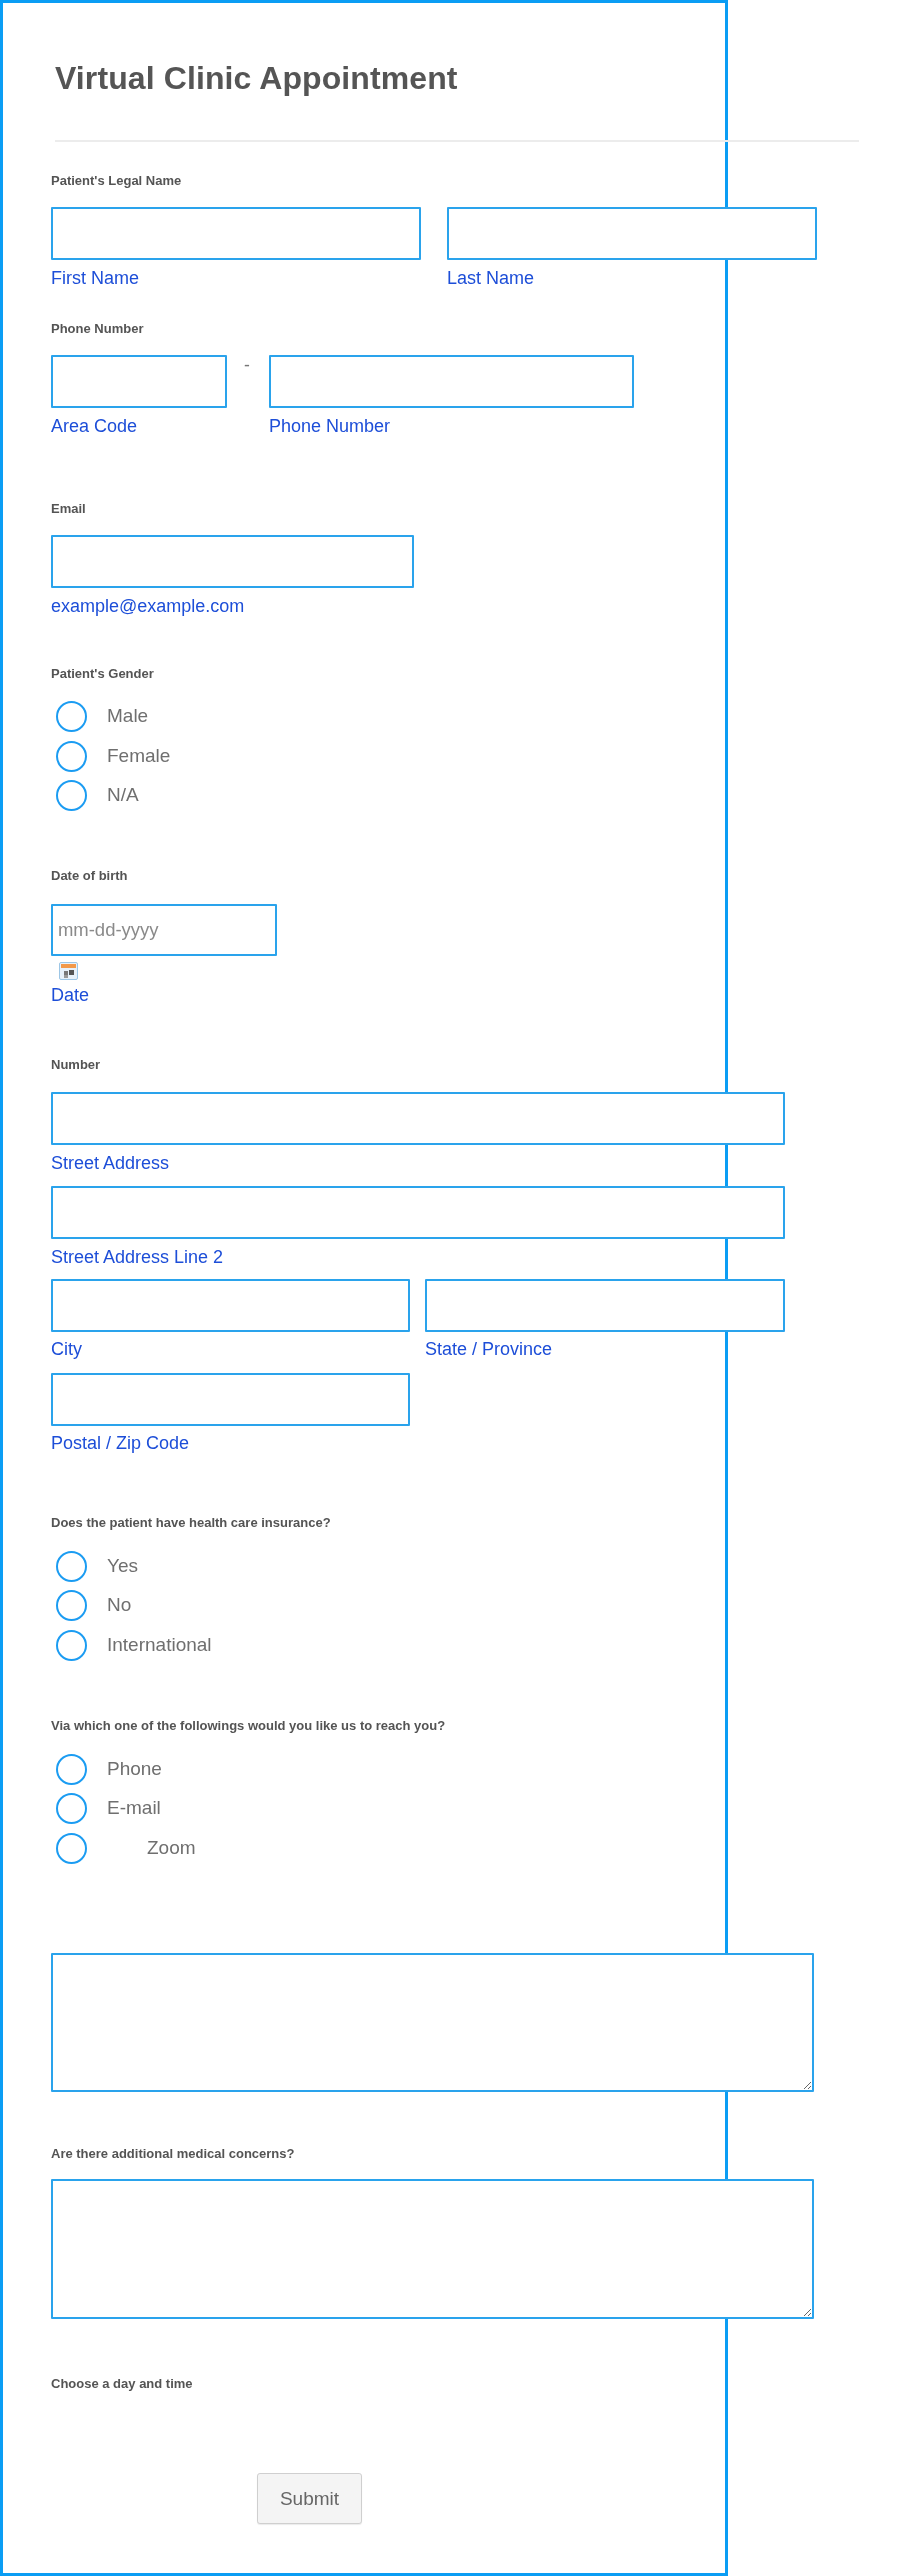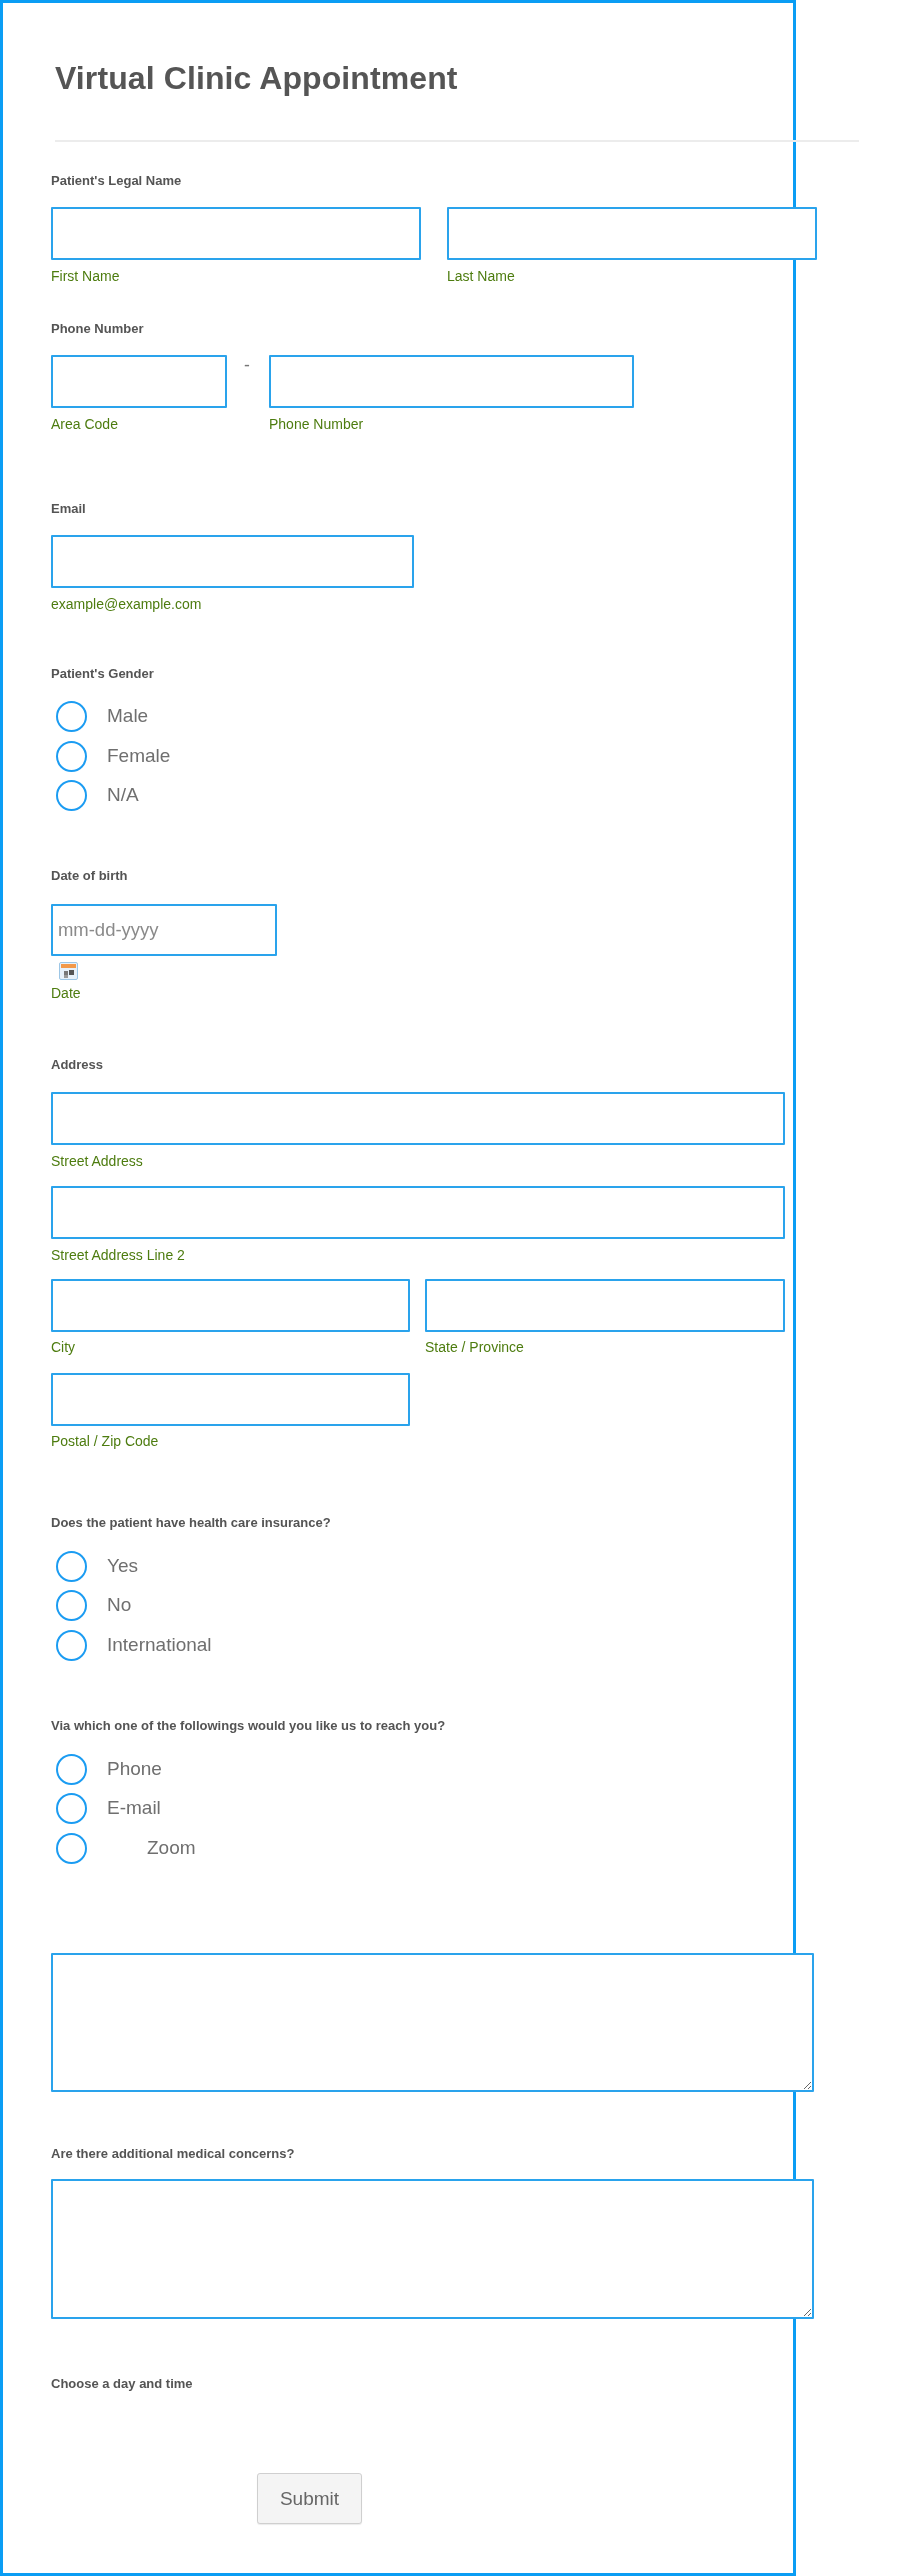--- a/index.html
+++ b/index.html
@@ -1,25 +1,25 @@
 <!DOCTYPE html>
 <html><head>
 <meta charset="utf-8">
 <style>
   html, body { margin: 0; padding: 0; background: #ffffff; }
   body { width: 908px; height: 2576px; position: relative; overflow: hidden;
          font-family: "Liberation Sans", "DejaVu Sans", sans-serif; color: #555555; }
-  .frame { position: absolute; left: 0; top: 0; width: 796px; height: 2576px;
+  .frame { position: absolute; left: 0; top: 0; width: 728px; height: 2576px;
            box-sizing: border-box; border: 3.9px solid #0a9df4; background: #fff; }
   .abs { position: absolute; }
   .title { left: 52px; top: 57px; font-size: 32px; font-weight: bold; color: #555555;
            letter-spacing: 0.1px; white-space: nowrap; }
   .divider { left: 52px; top: 137px; width: 804px; height: 0; border-top: 2px solid #ececec; }
   .q-label { font-size: 13px; font-weight: bold; color: #545454; white-space: nowrap; }
-  .sub-label { font-size: 14px; color: #4d7c0f; white-space: nowrap; }
+  .sub-label { font-size: 18px; color: #1d4ed8; white-space: nowrap; }
   .input { box-sizing: border-box; border: 2px solid #2aa3ec; background: #ffffff;
            border-radius: 1px; padding: 0 5.9px; font-size: 17.6px; color: #555;
            font-family: "Liberation Sans", "DejaVu Sans", sans-serif; outline: none; }
   .input::placeholder { color: #8a8a8a; }
   textarea.input { resize: both; padding: 5.9px; }
   .dash { font-size: 17.6px; color: #777; }
   .radio { box-sizing: border-box; width: 31px; height: 31px; border-radius: 50%;
            border: 2.9px solid #1b9cf2; background: #fff; }
   .radio-label { font-size: 19px; color: #6f6f6f; white-space: nowrap; }
   .cal-icon { width: 18.5px; height: 17.6px; box-sizing: border-box; border: 1px solid #9cc6e6;
@@ -69,21 +69,21 @@
   <div class="abs q-label" style="left:48px; top:865px;text-align:right;">Date of birth</div>
   <input class="abs input" style="left: 48px; top: 901px; width: 226px; height: 52px; padding-left: 4.9px; font-size: 18.5px;" placeholder="mm-dd-yyyy">
   <div class="abs cal-icon" style="left:56px; top:959px;">
     <span class="bar"></span>
       <span class="sq1"></span>
       <span class="sq2"></span>
       <span class="sq3"></span>
   </div>
   <div class="abs sub-label" style="left:48px; top:982px;">Date</div>
 
-  <div class="abs q-label" style="left:48px; top:1054px;">Address</div>
+  <div class="abs q-label" style="left:48px; top:1054px;">Number</div>
   <input class="abs input" style="left: 48px; top: 1089px; width: 734px; height: 53px;" value="">
   <div class="abs sub-label" style="left:48px; top:1150px;">Street Address</div>
   <input class="abs input" style="left: 48px; top: 1183px; width: 734px; height: 53px;" value="">
   <div class="abs sub-label" style="left:48px; top:1244px;">Street Address Line 2</div>
   <input class="abs input" style="left: 48px; top: 1276px; width: 359px; height: 53px;" value="">
   <div class="abs sub-label" style="left:48px; top:1336px;">City</div>
   <input class="abs input" style="left: 422px; top: 1276px; width: 360px; height: 53px;" value="">
   <div class="abs sub-label" style="left:422px; top:1336px;">State / Province</div>
   <input class="abs input" style="left: 48px; top: 1370px; width: 359px; height: 53px;" value="">
   <div class="abs sub-label" style="left:48px; top:1430px;">Postal / Zip Code</div>

